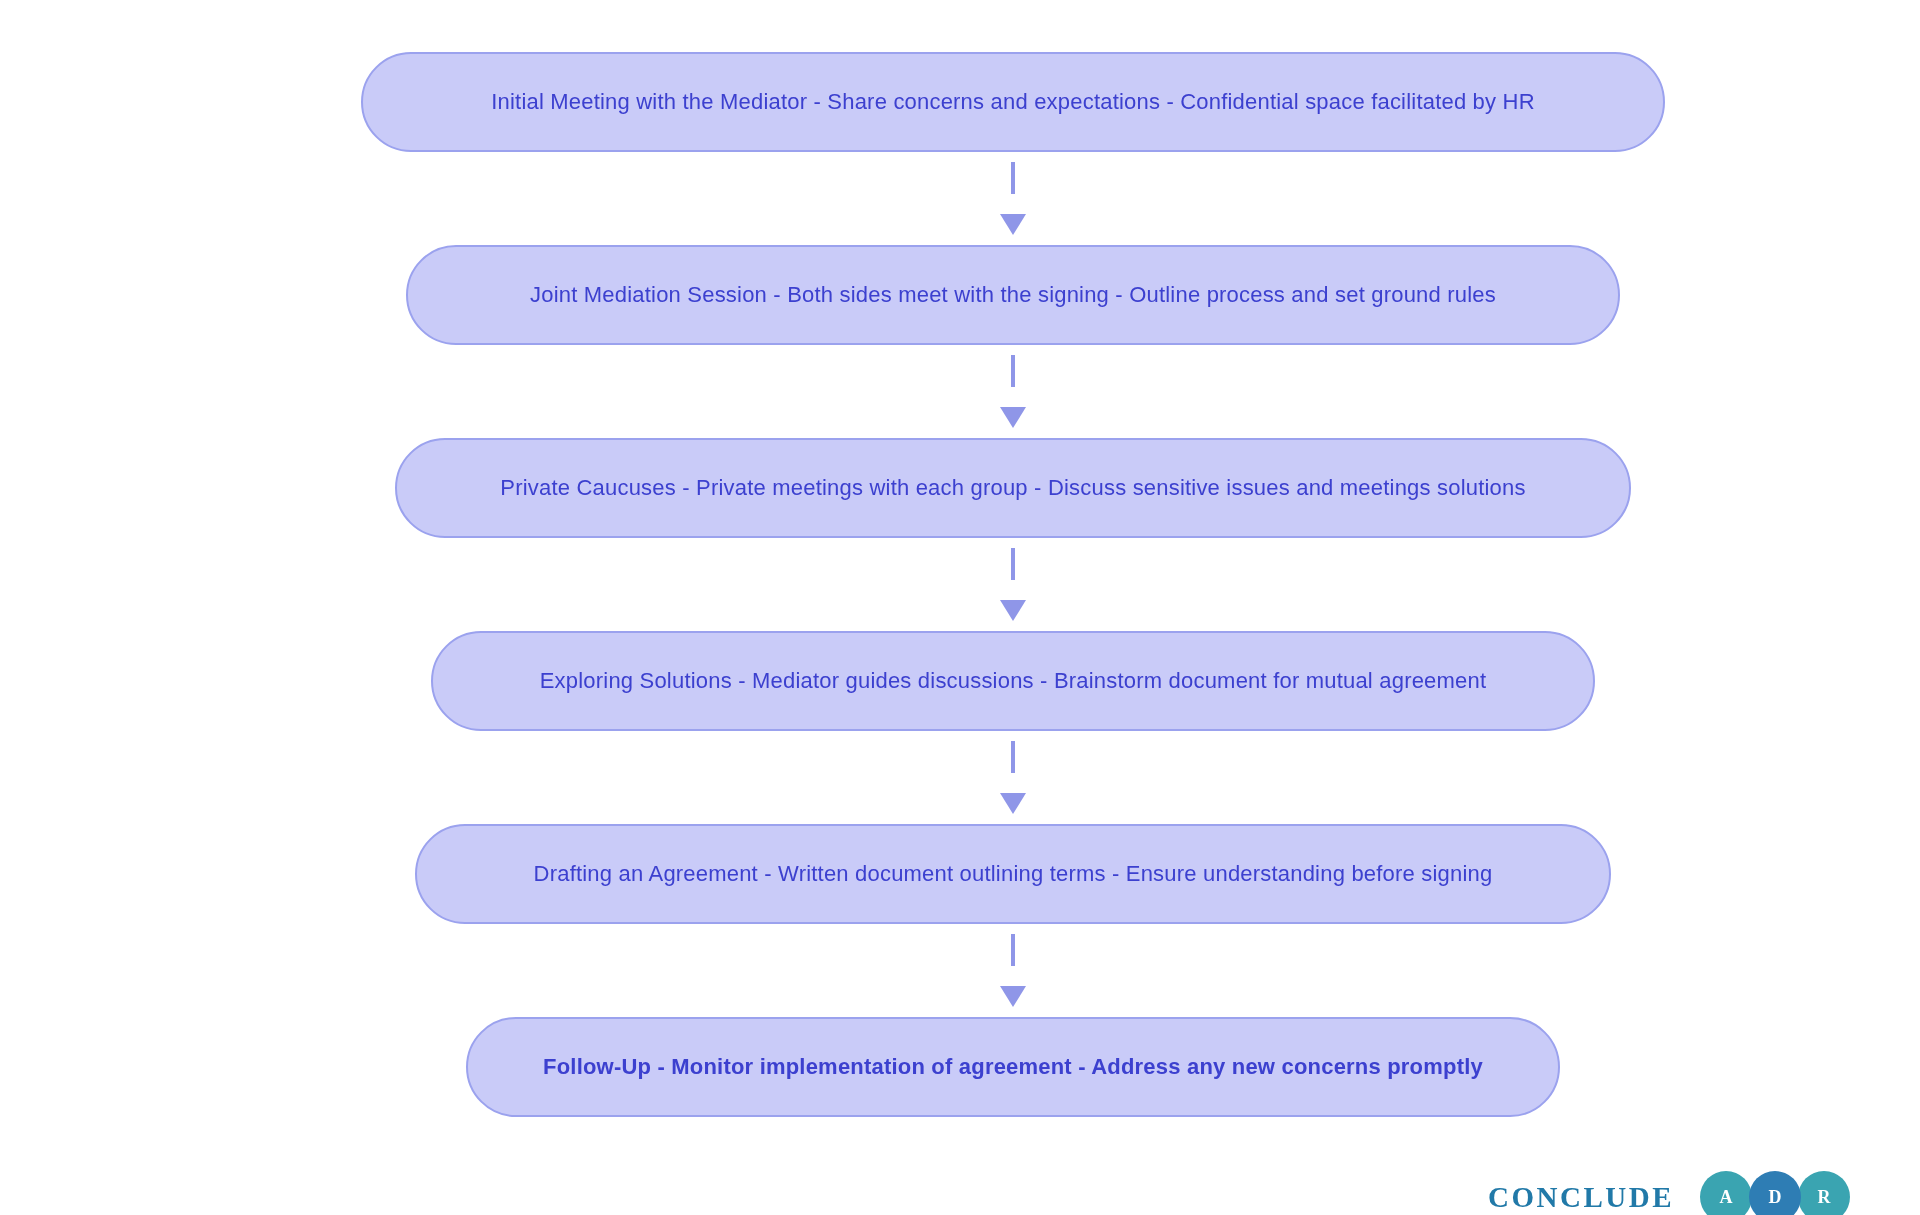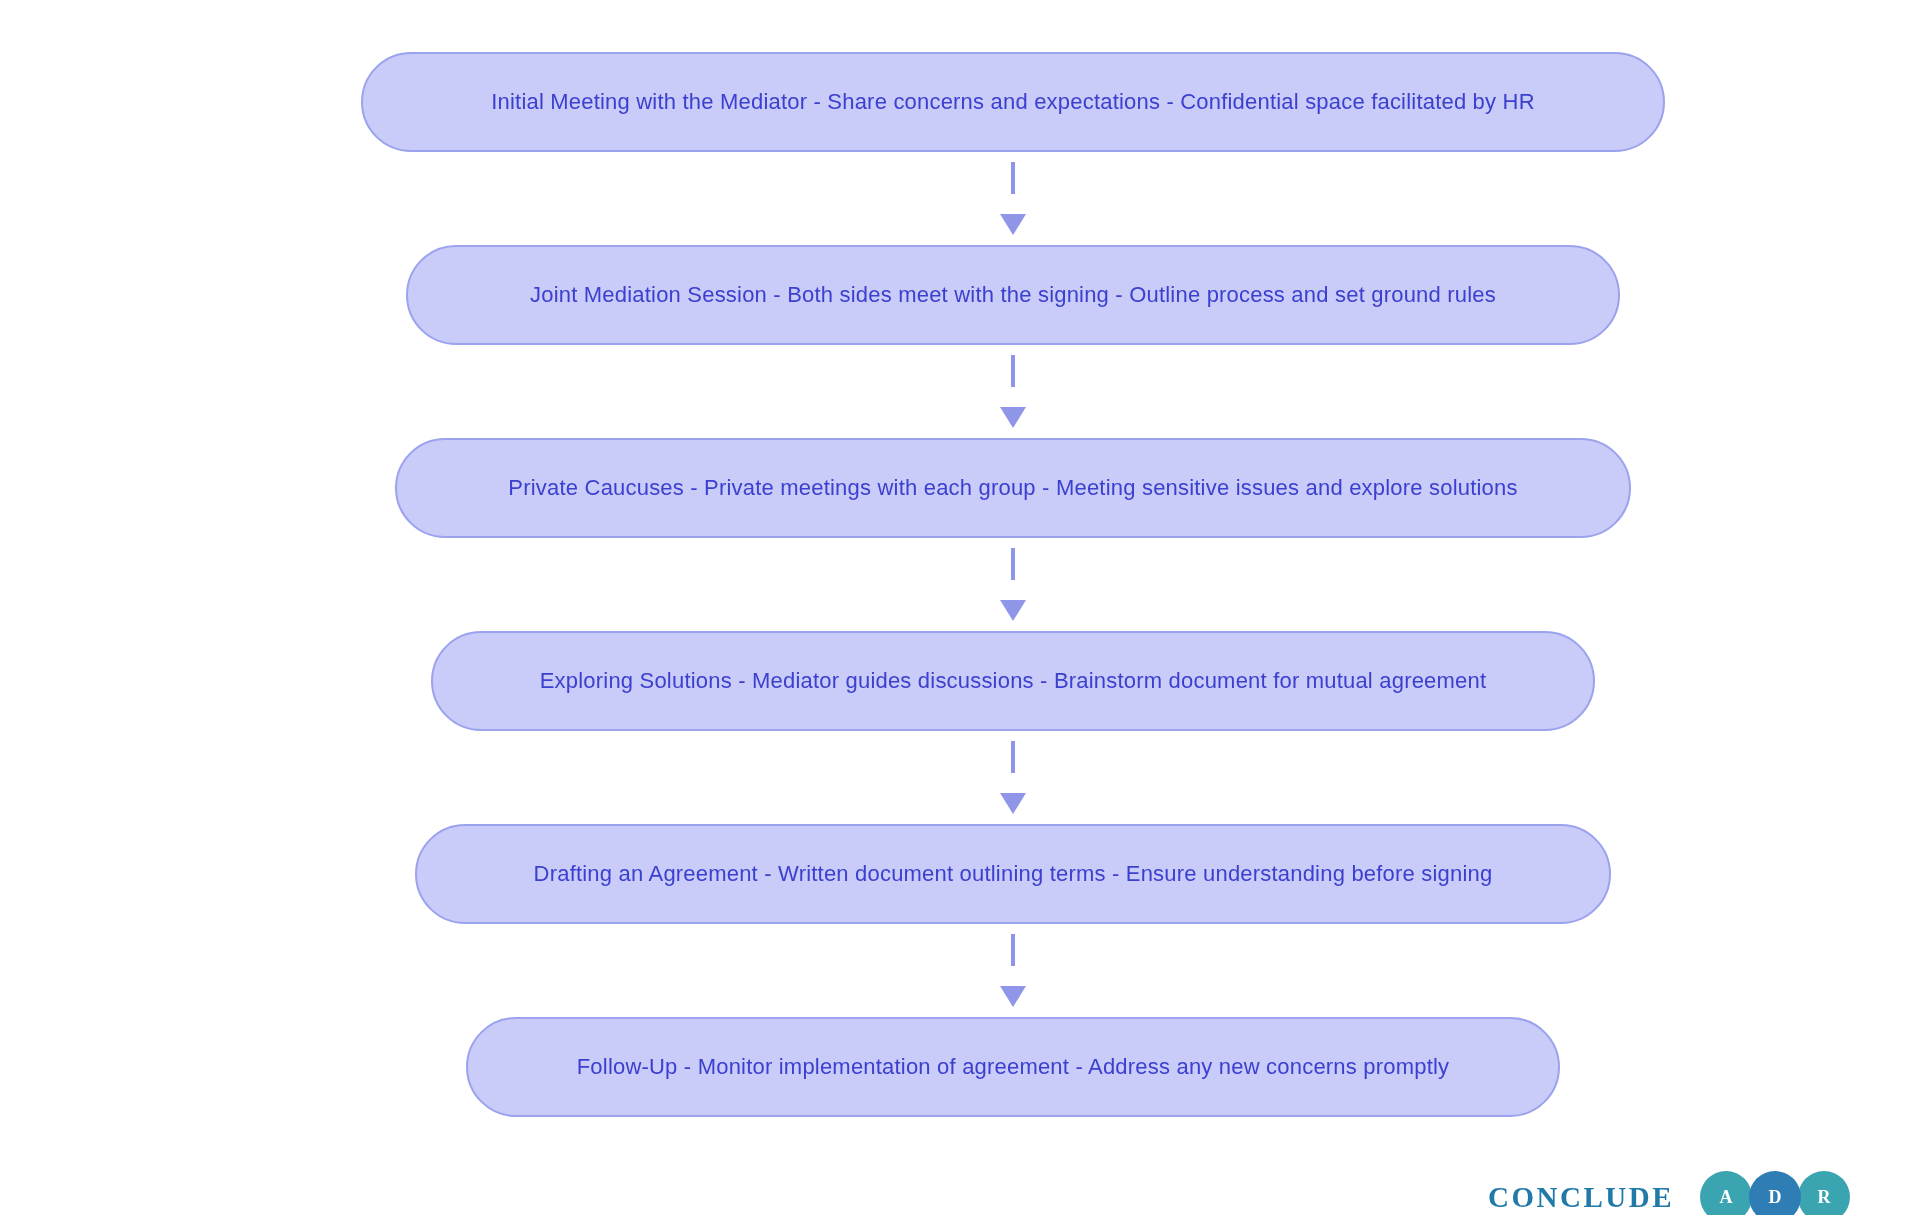--- a/index.html
+++ b/index.html
@@ -39,21 +39,21 @@
     color: var(--box-text);
     font-size: 22px;
     letter-spacing: 0.2px;
     white-space: nowrap;
   }
   .step-1 { top: 12px;  width: 1304px; }
   .step-2 { top: 205px; width: 1214px; }
   .step-3 { top: 398px; width: 1236px; }
   .step-4 { top: 591px; width: 1164px; }
   .step-5 { top: 784px; width: 1196px; text-align: center; }
-  .step-6 { top: 977px; width: 1094px; }
+  .step-6 { top: 977px; width: 1094px; font-weight: bold; }
 
   .arrow {
     position: absolute;
     left: 973px;
     transform: translateX(-50%);
     width: 26px;
     height: 93px;
     display: flex;
     flex-direction: column;
     align-items: center;
@@ -125,21 +125,21 @@
   <div class="step step-2">
     <span>Joint Mediation Session - Both sides meet with the signing - Outline process and set ground rules</span>
   </div>
 
   <div class="arrow arrow-2">
     <div class="arrow-line"></div>
     <div class="arrow-head"></div>
   </div>
 
   <div class="step step-3">
-    <span>Private Caucuses - Private meetings with each group - Meeting sensitive issues and explore solutions</span>
+    <span>Private Caucuses - Private meetings with each group - Discuss sensitive issues and meetings solutions</span>
   </div>
 
   <div class="arrow arrow-3">
     <div class="arrow-line"></div>
     <div class="arrow-head"></div>
   </div>
 
   <div class="step step-4">
     <span>Exploring Solutions - Mediator guides discussions - Brainstorm document for mutual agreement</span>
   </div>

